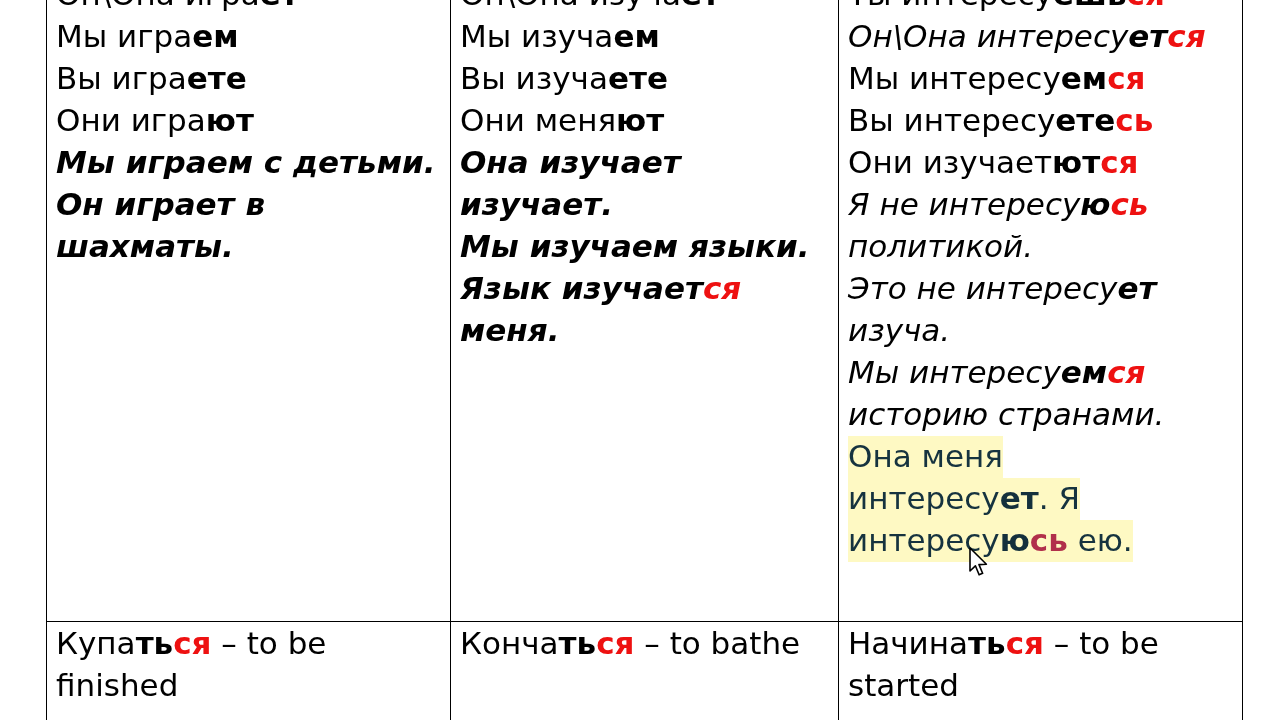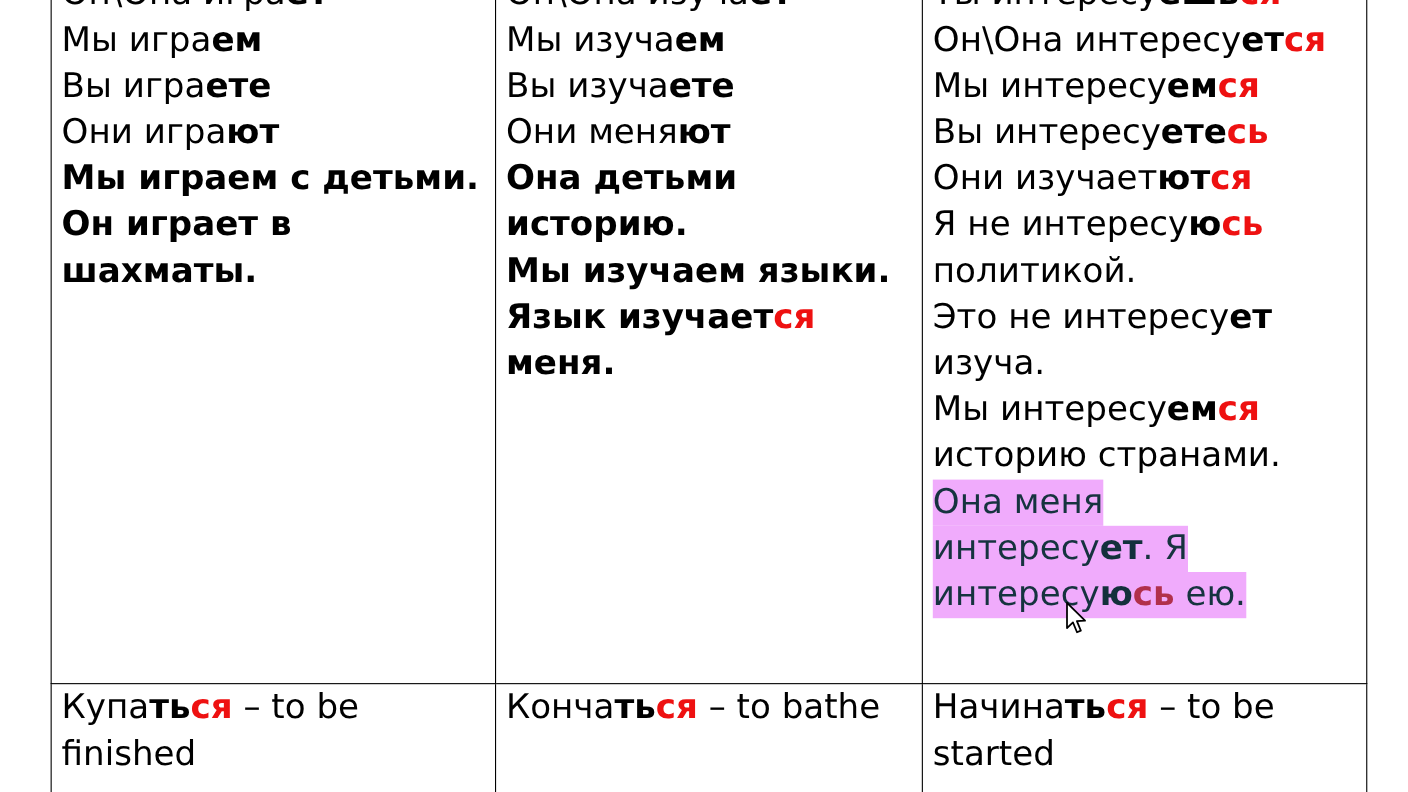--- a/index.html
+++ b/index.html
@@ -56,35 +56,36 @@
 
   .line {
     font-size: 31px;
     line-height: 42px;
     white-space: nowrap;
     letter-spacing: 0px;
     color: #000000;
   }
   .line.wrapline {
     white-space: normal;
+    font-style: italic;
   }
   .line.b  { font-weight: bold; }
   .line .bd { font-weight: bold; }
   .line .rd { color: #ee1111; font-weight: bold; }
 
   
   .vocab .line {
     white-space: normal;
     font-size: 31px;
     line-height: 42px;
   }
 
   
   .sel {
-    background: #f0abfc;
+    background: #fef9c3;
     color: #16333f;
     box-decoration-break: clone;
     -webkit-box-decoration-break: clone;
   }
   .sel .bd { font-weight: bold; color: #14303c; }
   .sel .rd { color: #b1304b; font-weight: bold; }
 
   .sel-line {
     display: block;
     font-size: 31px;
@@ -120,21 +121,21 @@
           <div class="line"><span>Они игра</span><span class="bd">ют</span></div>
           <div class="line b wrapline">Мы играем с детьми.</div>
           <div class="line b wrapline">Он играет в шахматы.</div>
         </td>
 
         <td class="col-b conj-cell">
           <div class="line"><span>Он\Она изуча</span><span class="bd">ет</span></div>
           <div class="line"><span>Мы изуча</span><span class="bd">ем</span></div>
           <div class="line"><span>Вы изуча</span><span class="bd">ете</span></div>
           <div class="line"><span>Они меня</span><span class="bd">ют</span></div>
-          <div class="line b wrapline">Она детьми историю.</div>
+          <div class="line b wrapline">Она изучает изучает.</div>
           <div class="line b wrapline">Мы изучаем языки.</div>
           <div class="line b wrapline"><span>Язык изучает</span><span class="rd">ся</span><span> меня.</span></div>
         </td>
 
         <td class="col-c conj-cell">
           <div class="line"><span>Ты интересу</span><span class="bd">ешь</span><span class="rd">ся</span></div>
           <div class="line wrapline"><span>Он\Она интересу</span><span class="bd">ет</span><span class="rd">ся</span></div>
           <div class="line"><span>Мы интересу</span><span class="bd">ем</span><span class="rd">ся</span></div>
           <div class="line"><span>Вы интересу</span><span class="bd">ете</span><span class="rd">сь</span></div>
           <div class="line"><span>Они изучает</span><span class="bd">ют</span><span class="rd">ся</span></div>

